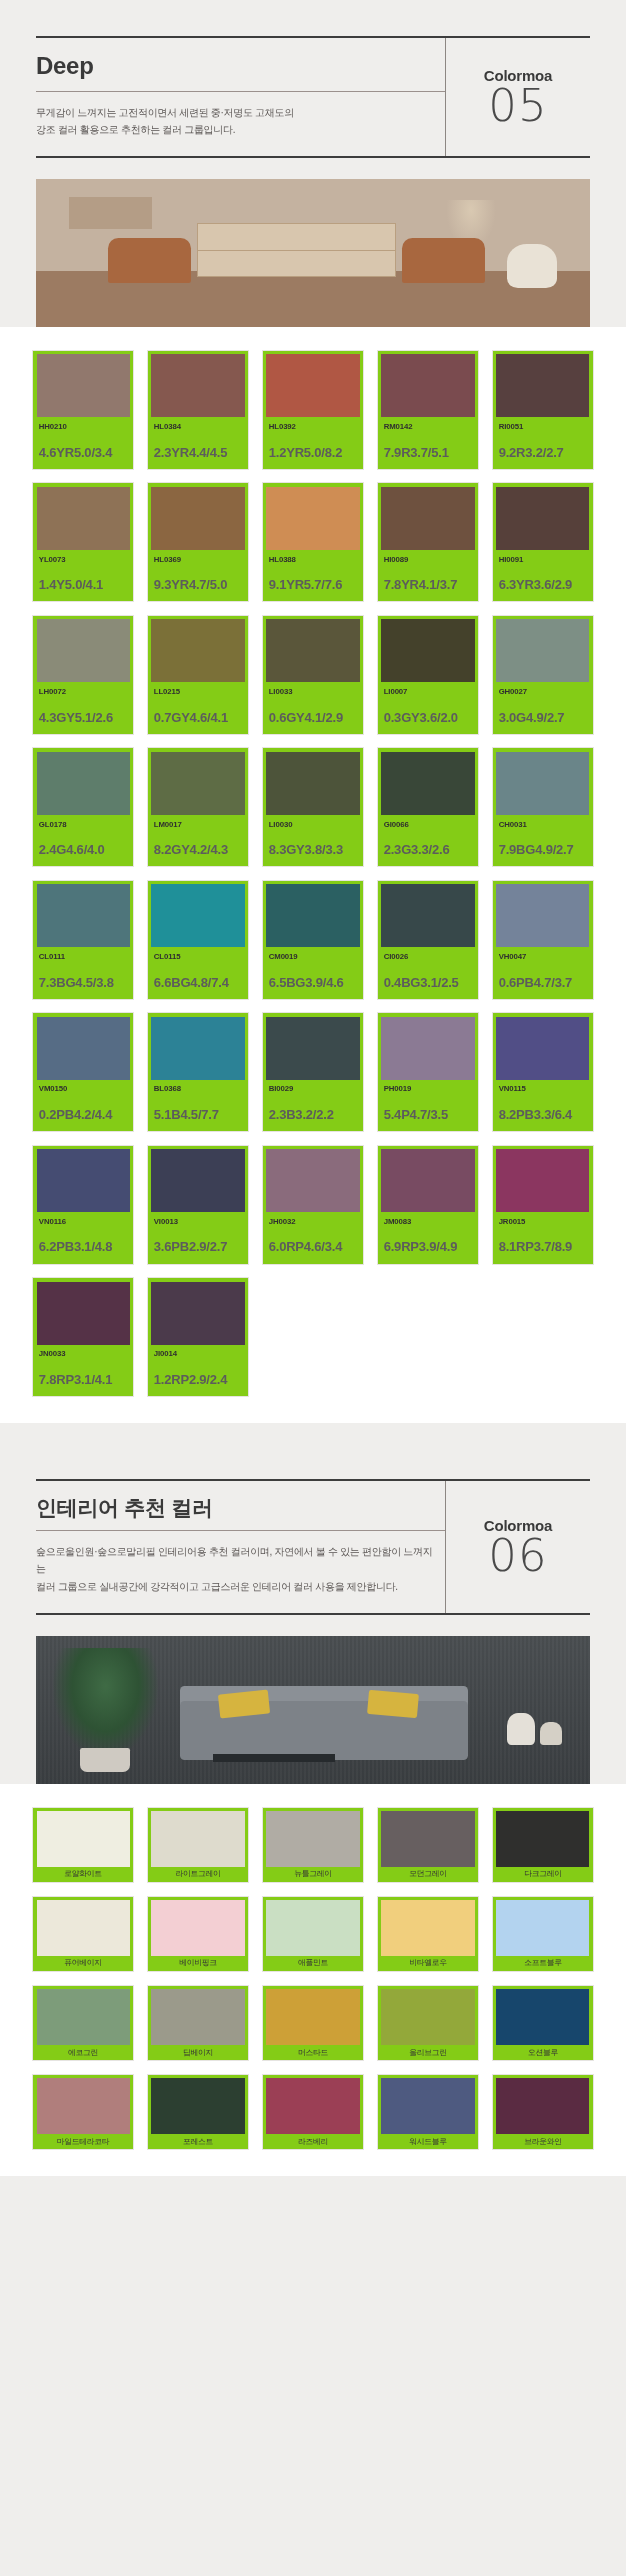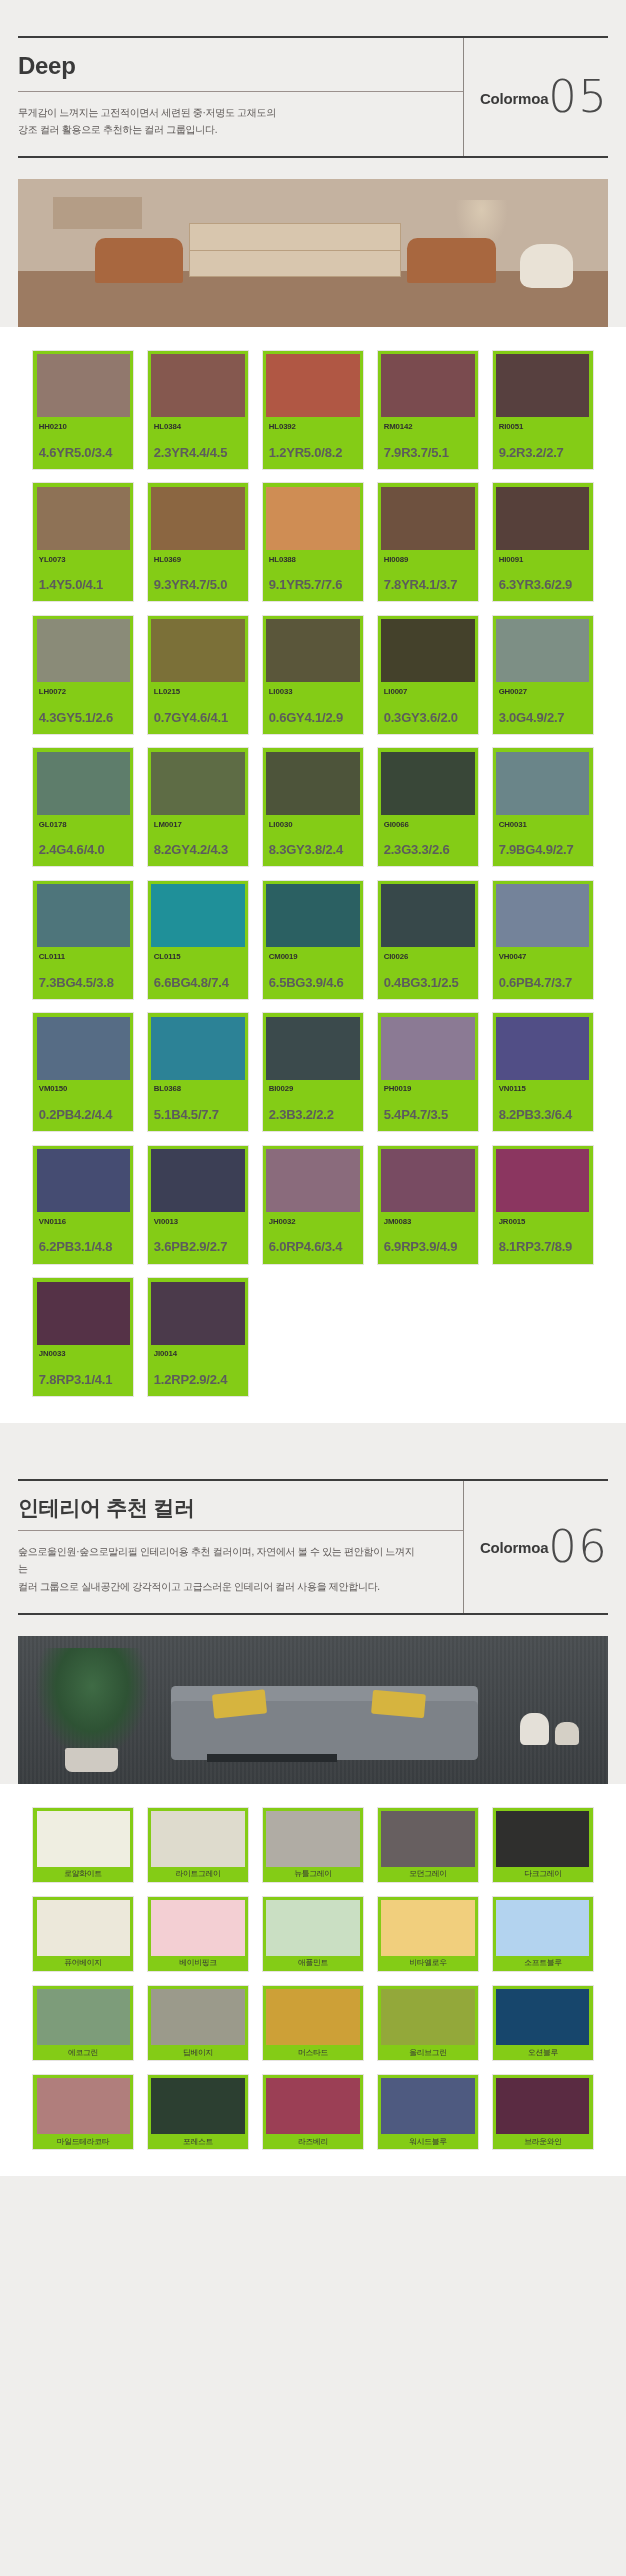--- a/index.html
+++ b/index.html
@@ -6,21 +6,21 @@
   html, body {
     width: 626px;
     background: #efeeec;
     font-family: "Liberation Sans", "DejaVu Sans", sans-serif;
     -webkit-font-smoothing: antialiased;
   }
   .page { width: 626px; margin: 0 auto; position: relative; }
 
   
   .section { padding: 0 0 0 0; }
-  .section-inner { padding: 0 18px; }
+  .section-inner { padding: 0 36px; }
 
   
   .sec-head {
     border-top: 2.9px solid #3d3d3d;
     border-bottom: 2.9px solid #3d3d3d;
     display: flex;
     align-items: stretch;
     margin-top: 36px;
   }
   .sec-head-left {
@@ -46,23 +46,23 @@
     font-size: 10px;
     line-height: 1.75;
     color: #5a5553;
     letter-spacing: -0.3px;
     max-width: 406px;
   }
   .sec-head-right {
     flex: 0 0 145px;
     border-left: 0.6px solid #8d8783;
     display: flex;
-    flex-direction: row;
+    flex-direction: column;
     align-items: center;
-    justify-content: flex-end;
+    justify-content: center;
     padding: 12.8px 0 10.4px 0;
   }
   .cm-word {
     font-size: 15px;
     font-weight: 700;
     color: #3a3a3a;
     letter-spacing: -0.2px;
   }
   .cm-num {
     font-size: 45px;
@@ -326,21 +326,21 @@
               <div class="chip" style="background: rgb(94, 108, 69);"></div>
               <div class="sw-meta">
                 <div class="sw-code">LM0017</div>
                 <div class="sw-munsell">8.2GY4.2/4.3</div>
               </div>
             </div>
             <div class="swatch">
               <div class="chip" style="background: rgb(77, 84, 58);"></div>
               <div class="sw-meta">
                 <div class="sw-code">LI0030</div>
-                <div class="sw-munsell">8.3GY3.8/2.4</div>
+                <div class="sw-munsell">8.3GY3.8/3.3</div>
               </div>
             </div>
             <div class="swatch">
               <div class="chip" style="background: rgb(57, 71, 56);"></div>
               <div class="sw-meta">
                 <div class="sw-code">GI0066</div>
                 <div class="sw-munsell">2.3G3.3/2.6</div>
               </div>
             </div>
             <div class="swatch">

